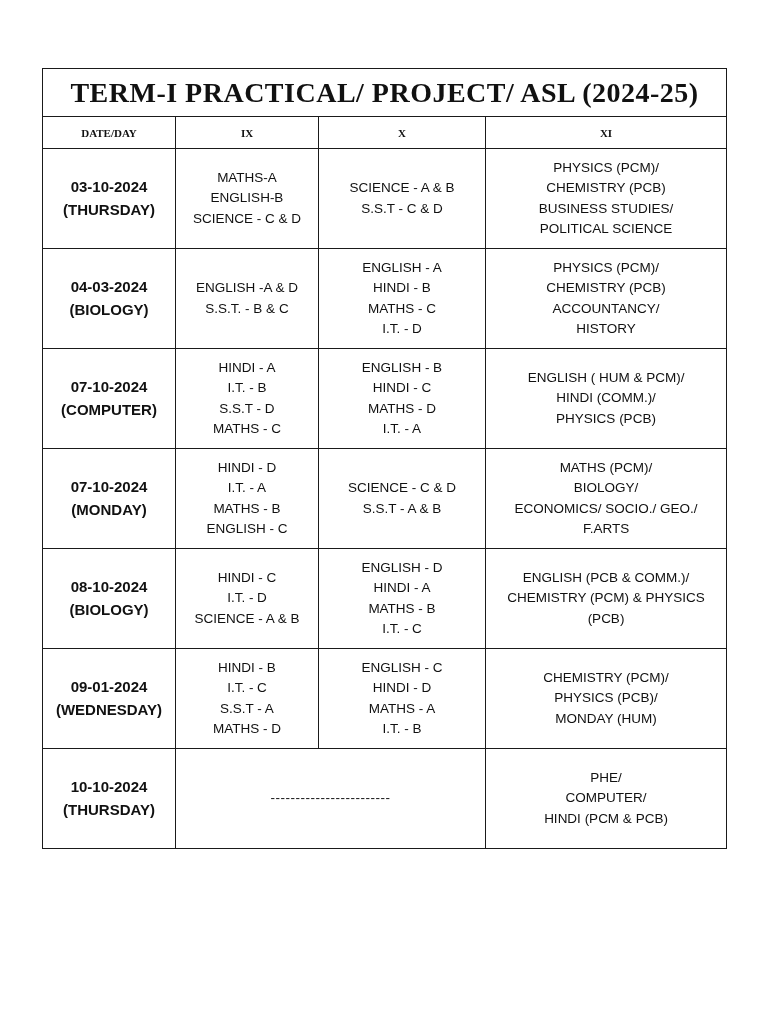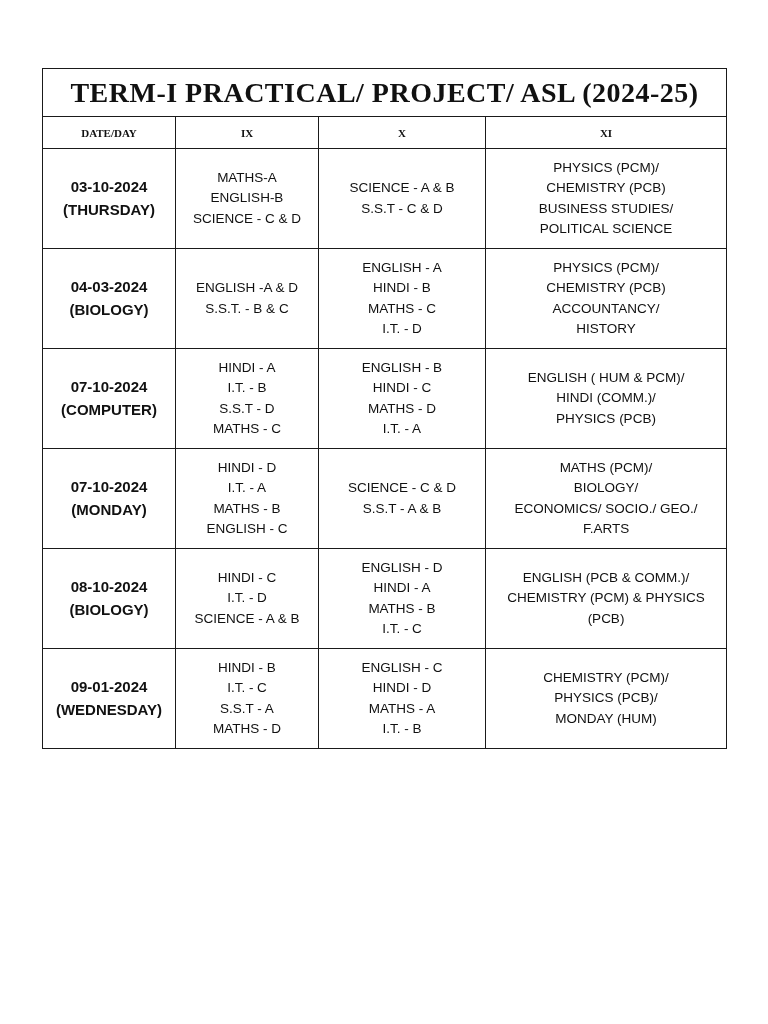--- a/index.html
+++ b/index.html
@@ -183,15 +183,25 @@
 MATHS - D</td>
         <td class="body-cell">ENGLISH - C
 HINDI - D
 MATHS - A
 I.T. - B</td>
         <td class="body-cell">CHEMISTRY (PCM)/
 PHYSICS (PCB)/
 MONDAY (HUM)</td>
       </tr>
 
+      <tr class="data-row">
+        <td class="date-cell">
+          <div>10-10-2024</div>
+          <div>(THURSDAY)</div>
+        </td>
+        <td class="body-cell dash-cell" colspan="2">------------------------</td>
+        <td class="body-cell">PHE/
+COMPUTER/
+HINDI (PCM &amp; PCB)</td>
+      </tr>
     </tbody>
   </table>
 </div>
 
 </body></html>

